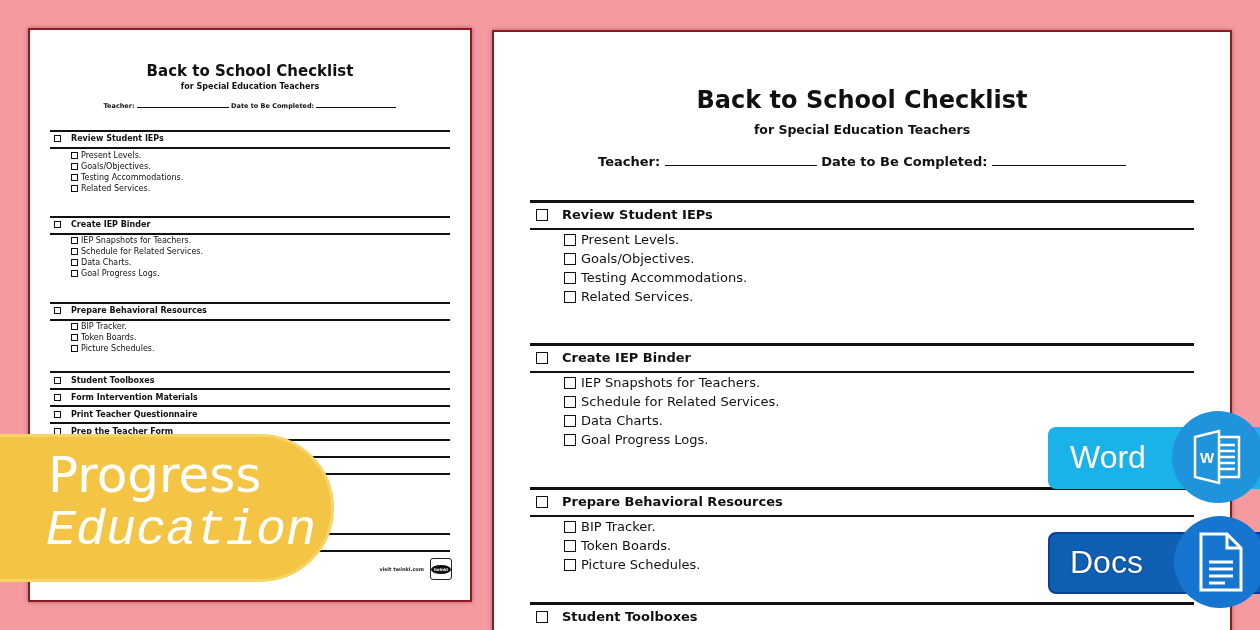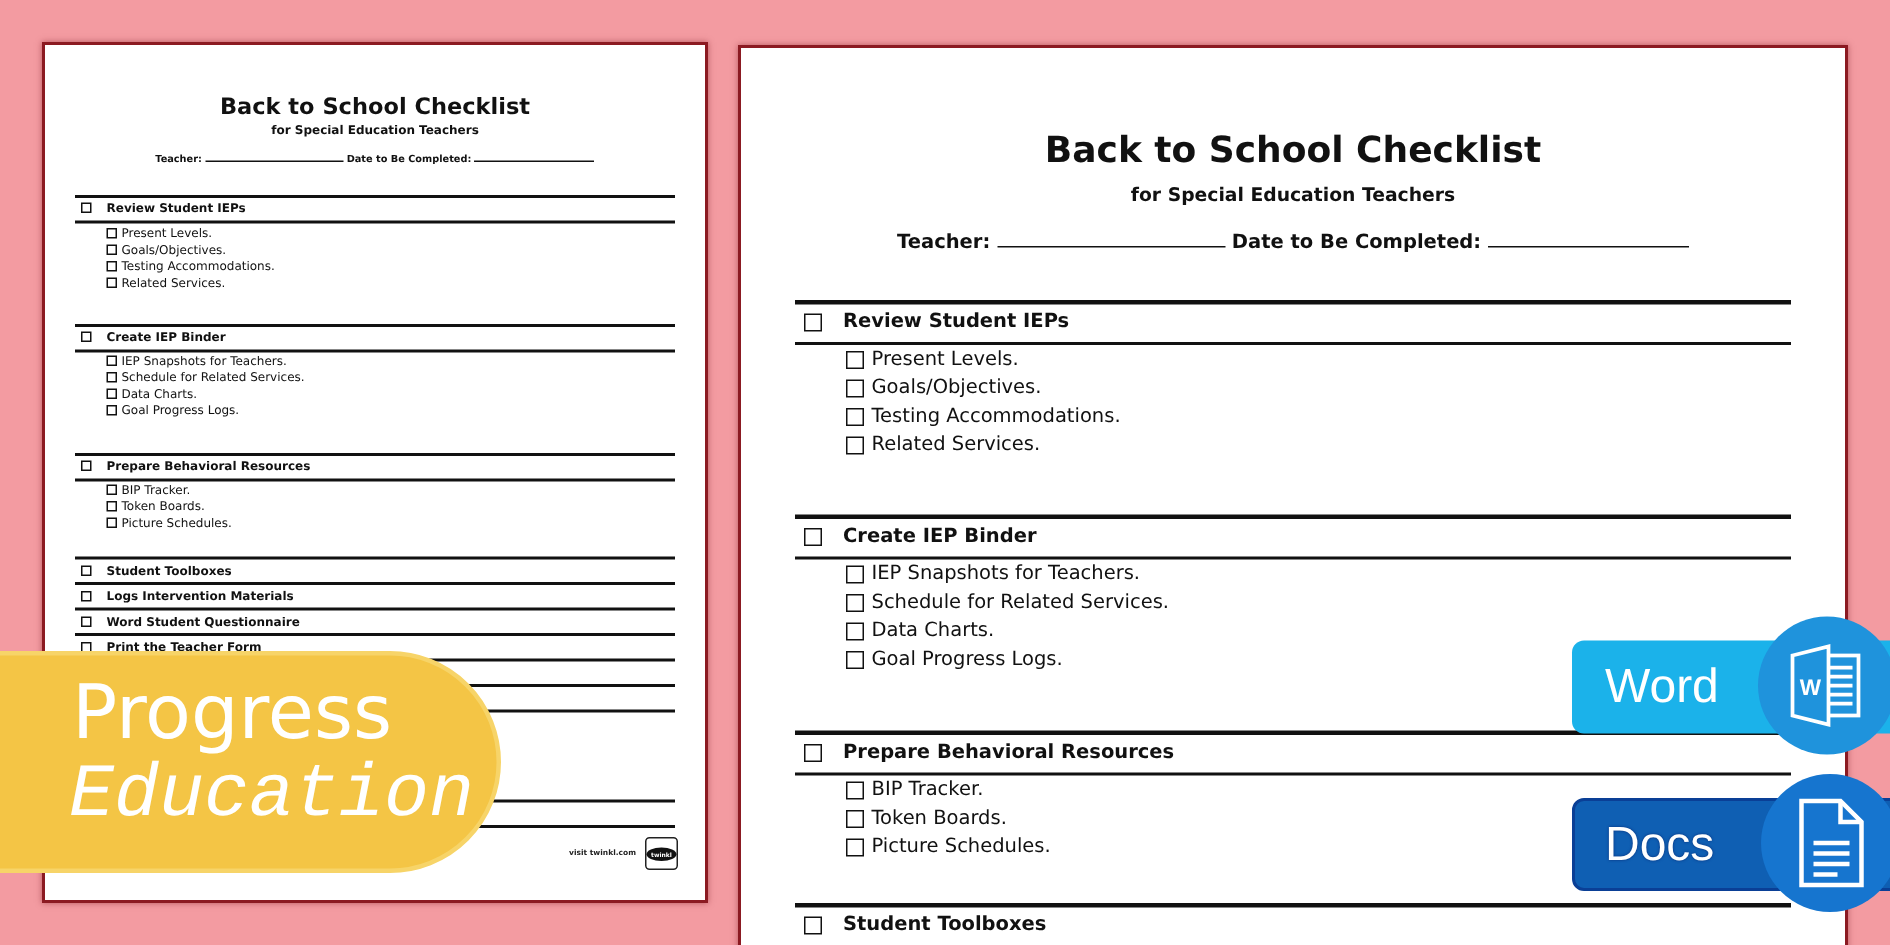--- a/index.html
+++ b/index.html
@@ -128,31 +128,31 @@
     </div>
 
   <div class="rule" style="top:341px"></div>
   <div class="head-row" style="top:346px">
       <span class="box"></span>
       <span>Student Toolboxes</span>
     </div>
   <div class="rule" style="top:358px"></div>
   <div class="head-row" style="top:363px">
       <span class="box"></span>
-      <span>Logs Intervention Materials</span>
+      <span>Form Intervention Materials</span>
     </div>
   <div class="rule" style="top:375px"></div>
   <div class="head-row" style="top:380px">
       <span class="box"></span>
-      <span>Word Student Questionnaire</span>
+      <span>Print Teacher Questionnaire</span>
     </div>
   <div class="rule" style="top:392px"></div>
   <div class="head-row" style="top:397px">
       <span class="box"></span>
-      <span>Print the Teacher Form</span>
+      <span>Prep the Teacher Form</span>
     </div>
   <div class="rule" style="top:409px"></div>
   <div class="rule" style="top:426px"></div>
   <div class="rule" style="top:443px"></div>
   <div class="rule" style="top:503px"></div>
   <div class="rule" style="top:520px"></div>
 
   <div class="footer-brand">
     <span>visit twinkl.com</span>
     <span class="brand-logo">

